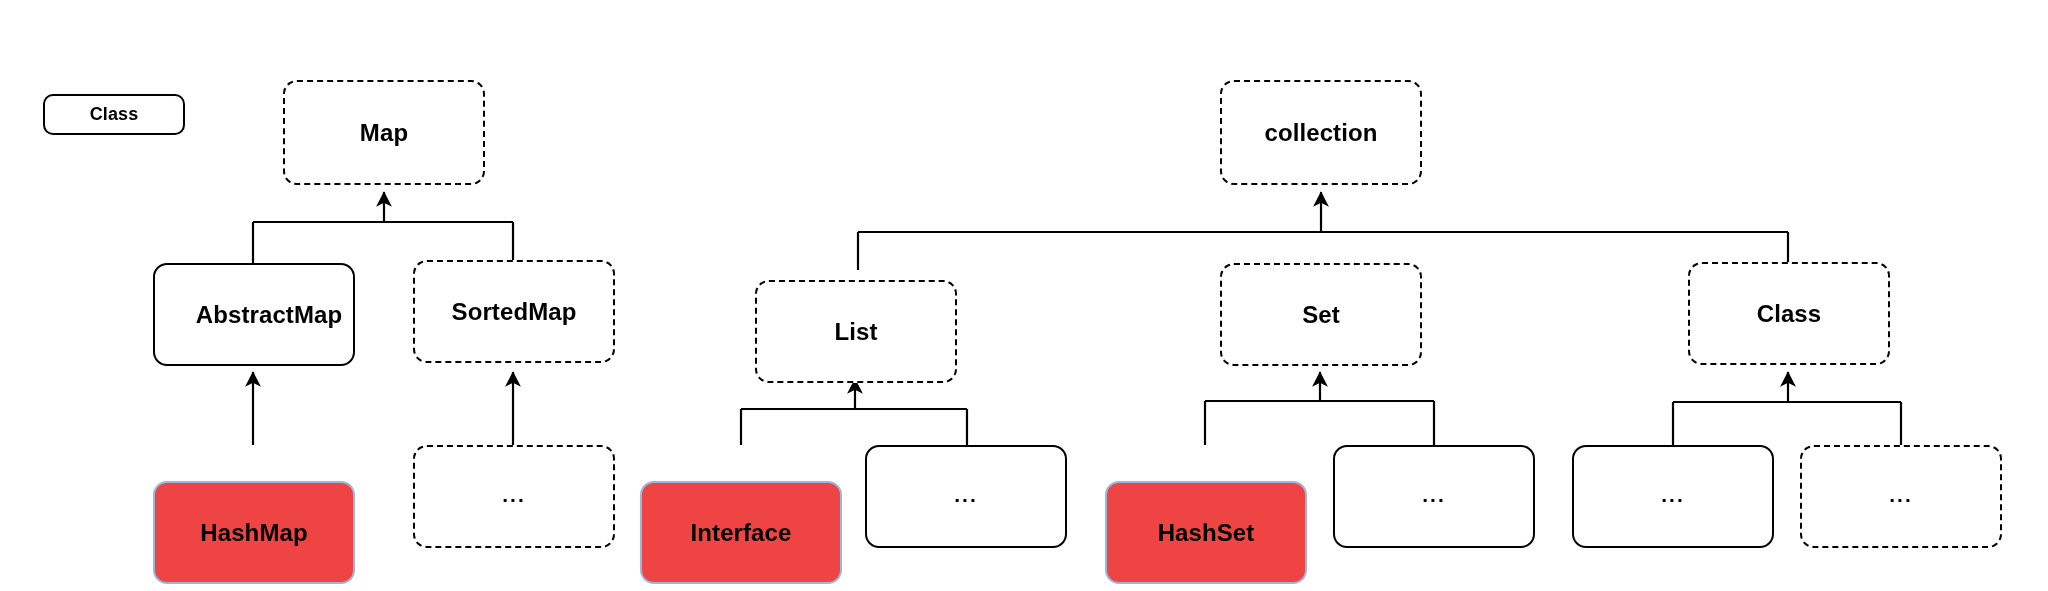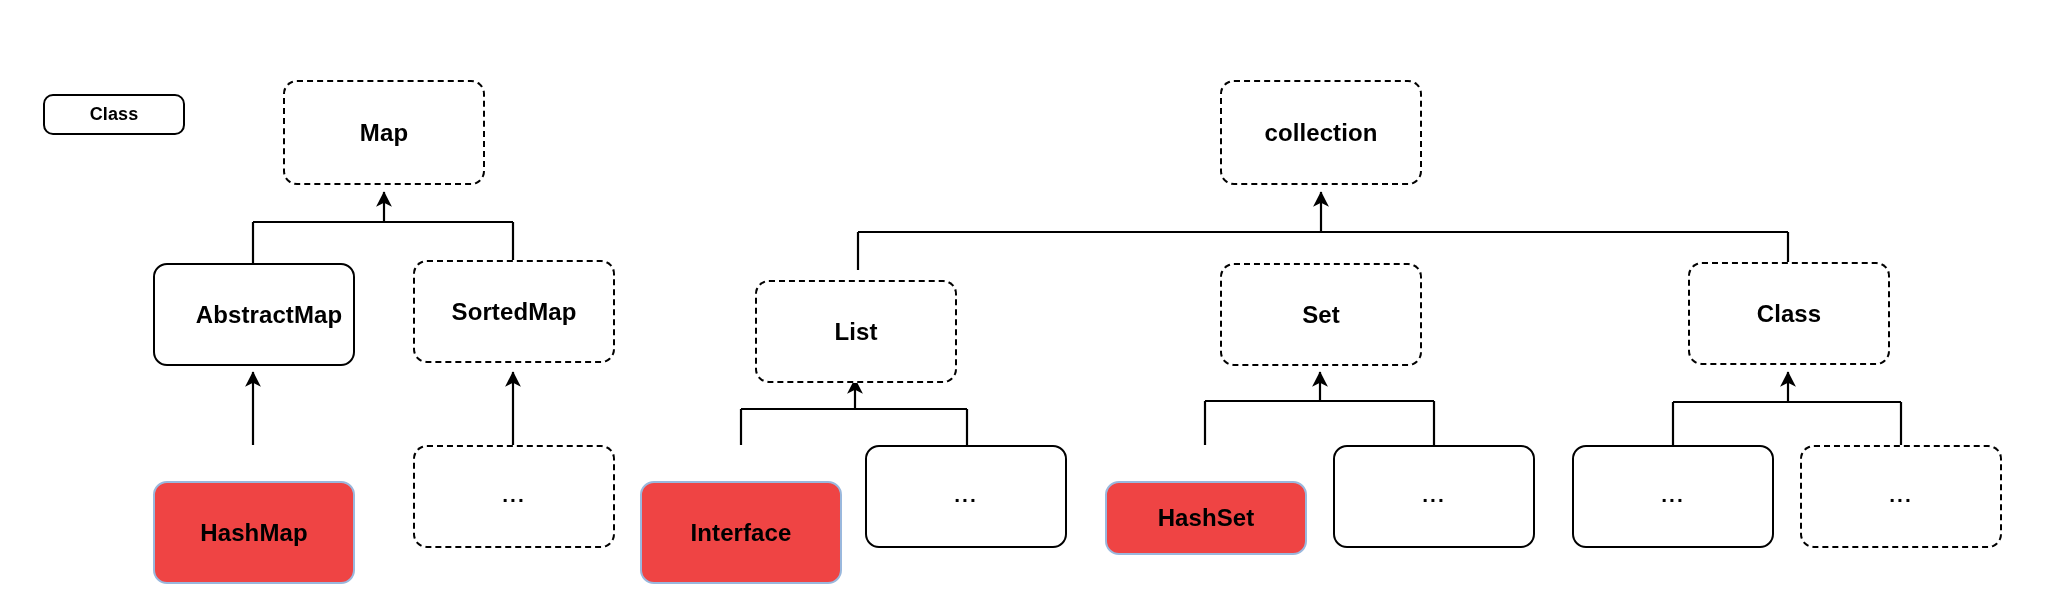--- a/index.html
+++ b/index.html
@@ -159,21 +159,21 @@
   </div>
 
   <div class="node klass highlight big" style="left:640px; top:445px; width:202px; height:103px;">
     <span class="label">Interface</span>
   </div>
 
   <div class="node klass ellipsis" style="left:865px; top:445px; width:202px; height:103px;">
     <span class="label">...</span>
   </div>
 
-  <div class="node klass highlight big" style="left:1105px; top:445px; width:202px; height:74px;">
+  <div class="node klass highlight big" style="left:1105px; top:445px; width:202px; height:103px;">
     <span class="label">HashSet</span>
   </div>
 
   <div class="node klass ellipsis" style="left:1333px; top:445px; width:202px; height:103px;">
     <span class="label">...</span>
   </div>
 
   <div class="node klass ellipsis" style="left:1572px; top:445px; width:202px; height:103px;">
     <span class="label">...</span>
   </div>

